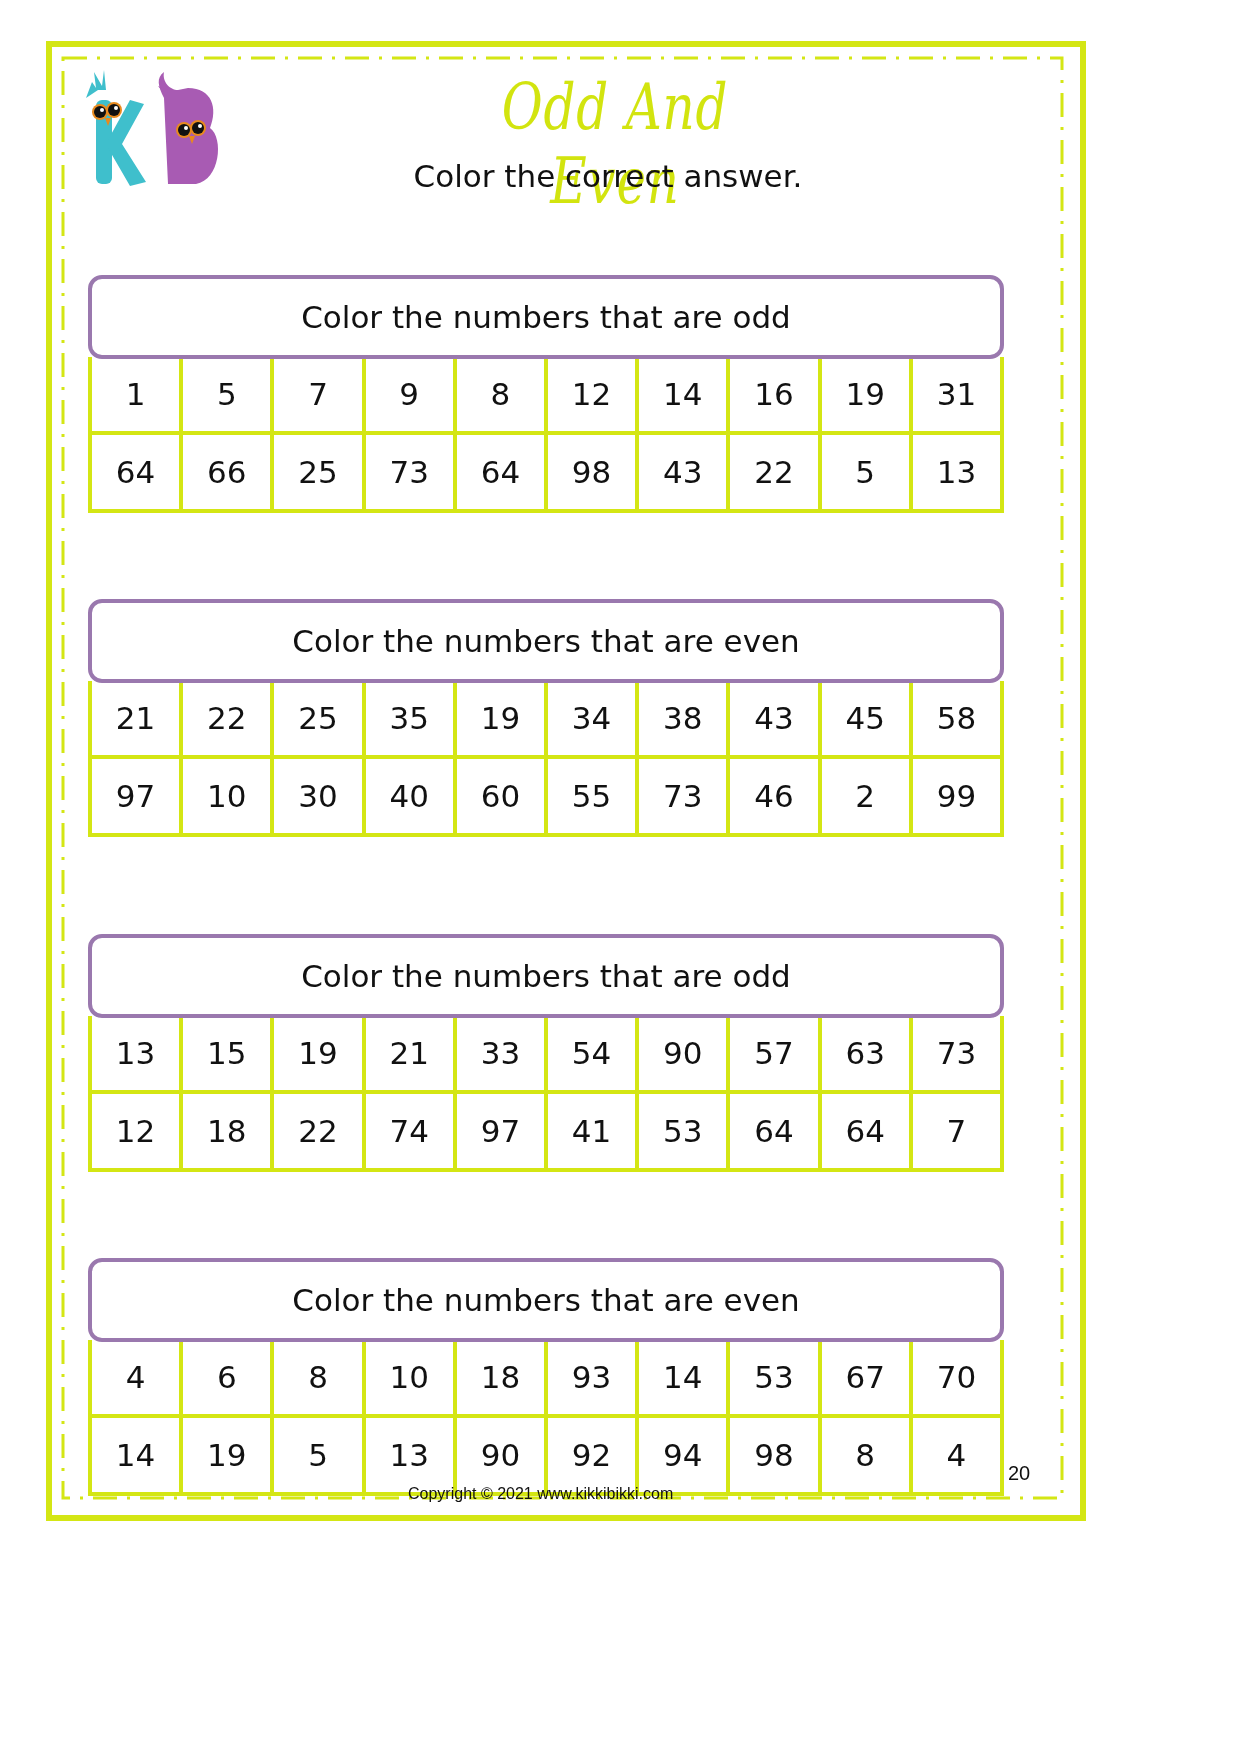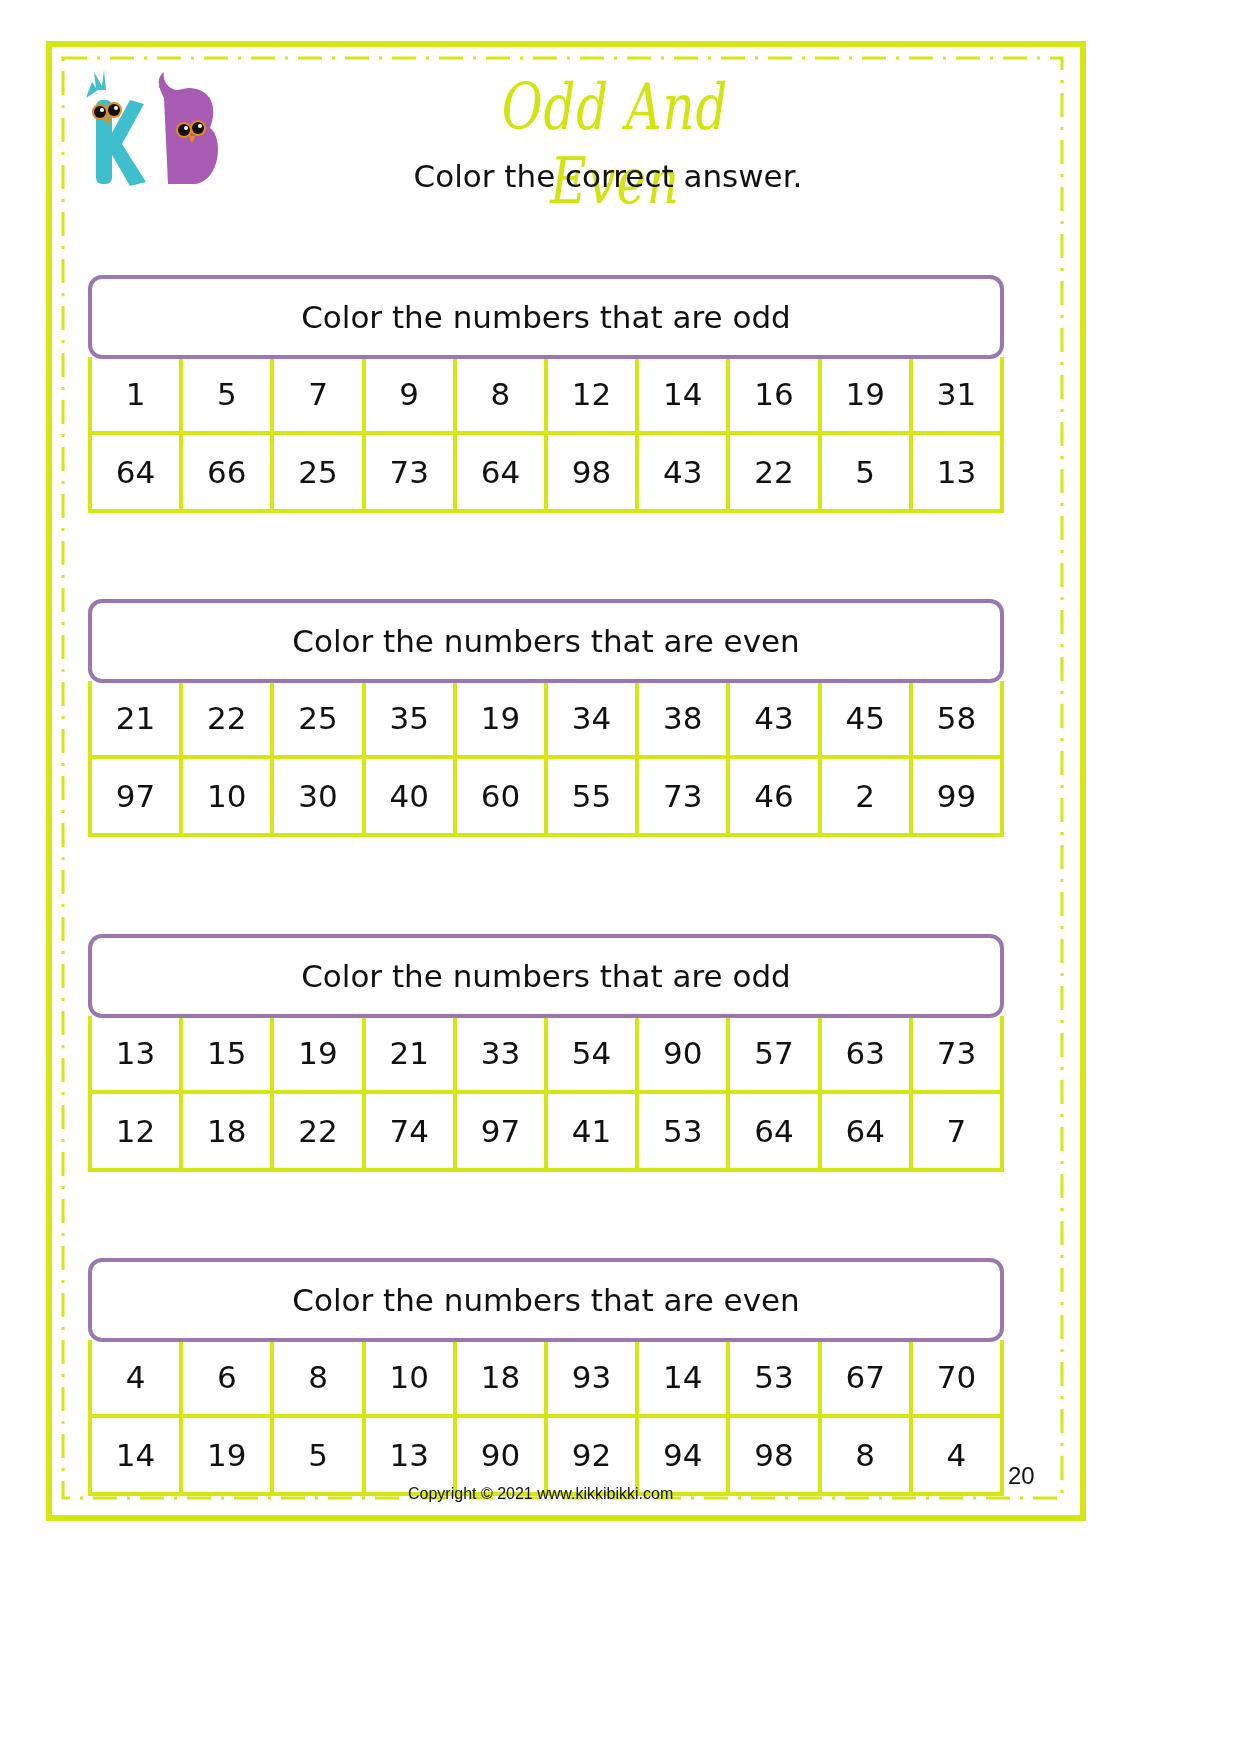--- a/index.html
+++ b/index.html
@@ -19,21 +19,21 @@
     .section { position: absolute; left: 88px; width: 916px; margin-top: 48px; }
     .section-header { box-sizing: border-box; height: 84px; border: 4px solid #9a78ae; border-radius: 14px;
                       background: #fff; display: flex; align-items: center; justify-content: center;
                       font-size: 31px; color: #111; position: relative; z-index: 2; }
     .grid { display: grid; grid-template-columns: repeat(10, 1fr); margin-top: -2px;
             border-left: 4px solid #d4e614; border-top: 0; }
     .cell { box-sizing: border-box; height: 78px; border-right: 4px solid #d4e614; border-bottom: 4px solid #d4e614;
             display: flex; align-items: center; justify-content: center; font-size: 31px; color: #111; }
     .copyright { position: absolute; left: 408px; top: 1485px; width: 300px; font-size: 16px; color: #111;
                  font-family: "Liberation Sans", sans-serif; }
-    .page-number { position: absolute; left: 1008px; top: 1462px; font-size: 24px; color: #111;
+    .page-number { position: absolute; left: 1008px; top: 1462px; font-size: 20px; color: #111;
                    font-family: "Liberation Sans", sans-serif; }
   </style>
 </head>
 <body>
 
 <div class="outer-border"></div>
 <div class="inner-border">
   <svg width="1005" height="1446" viewBox="0 0 1005 1446">
     <rect x="3" y="3" width="999" height="1440" fill="none" stroke="#d4e614" stroke-width="3" stroke-dasharray="24 10 3 10"></rect>
   </svg>

